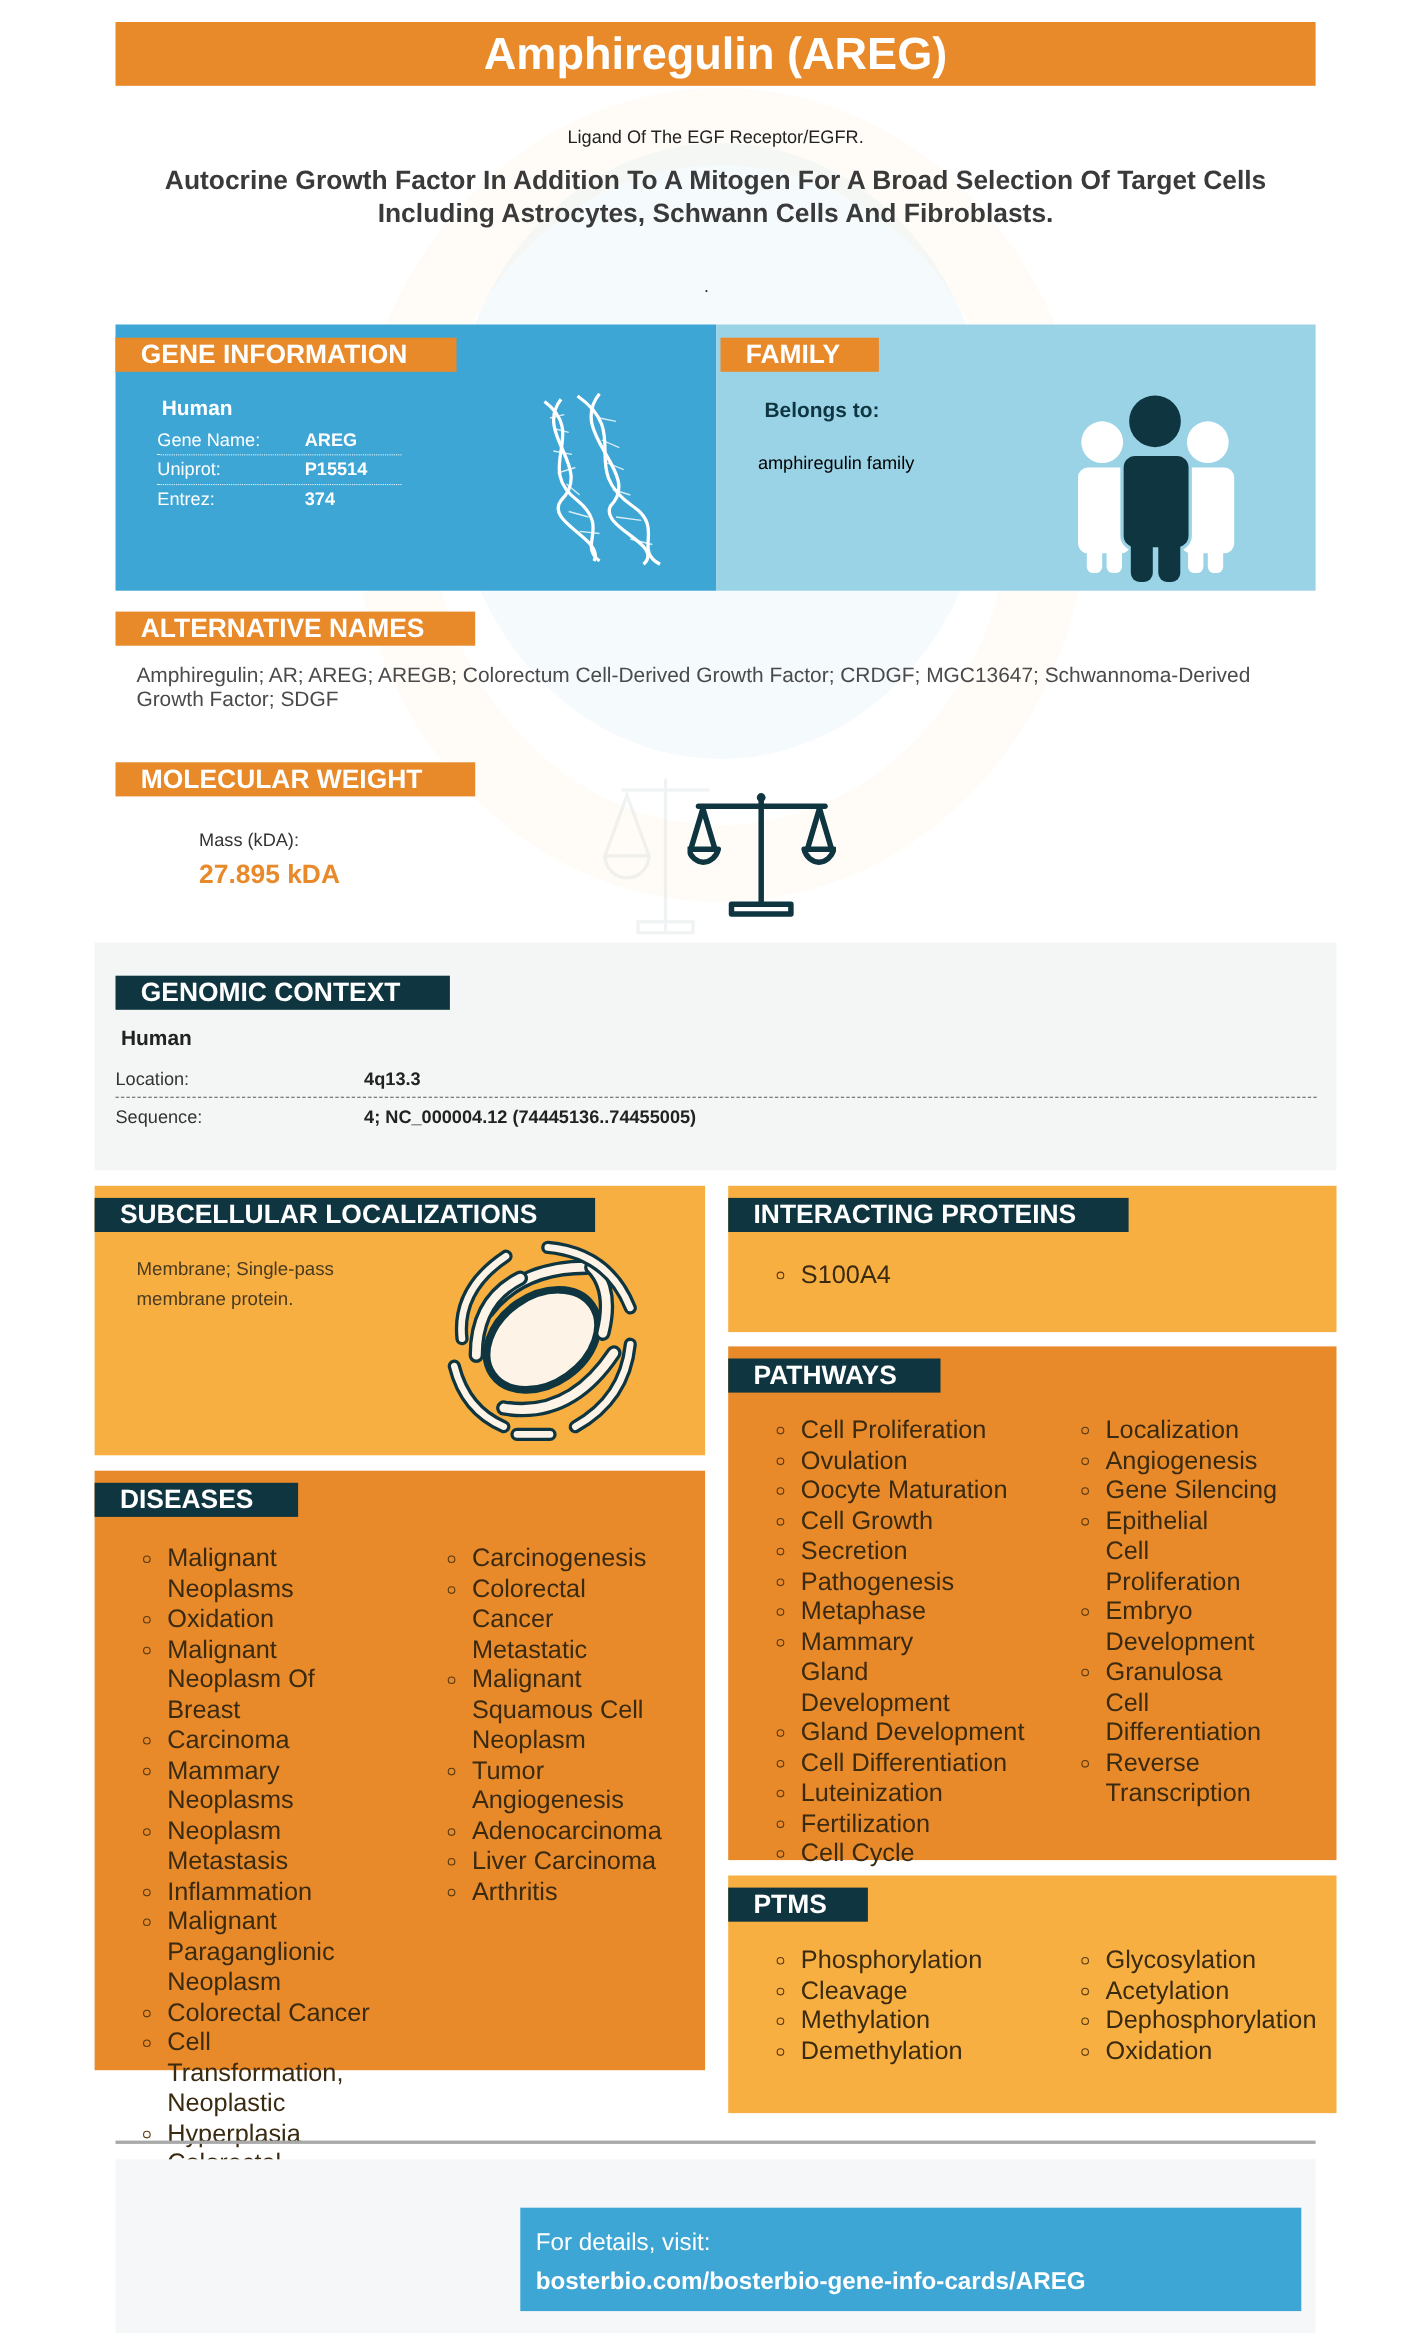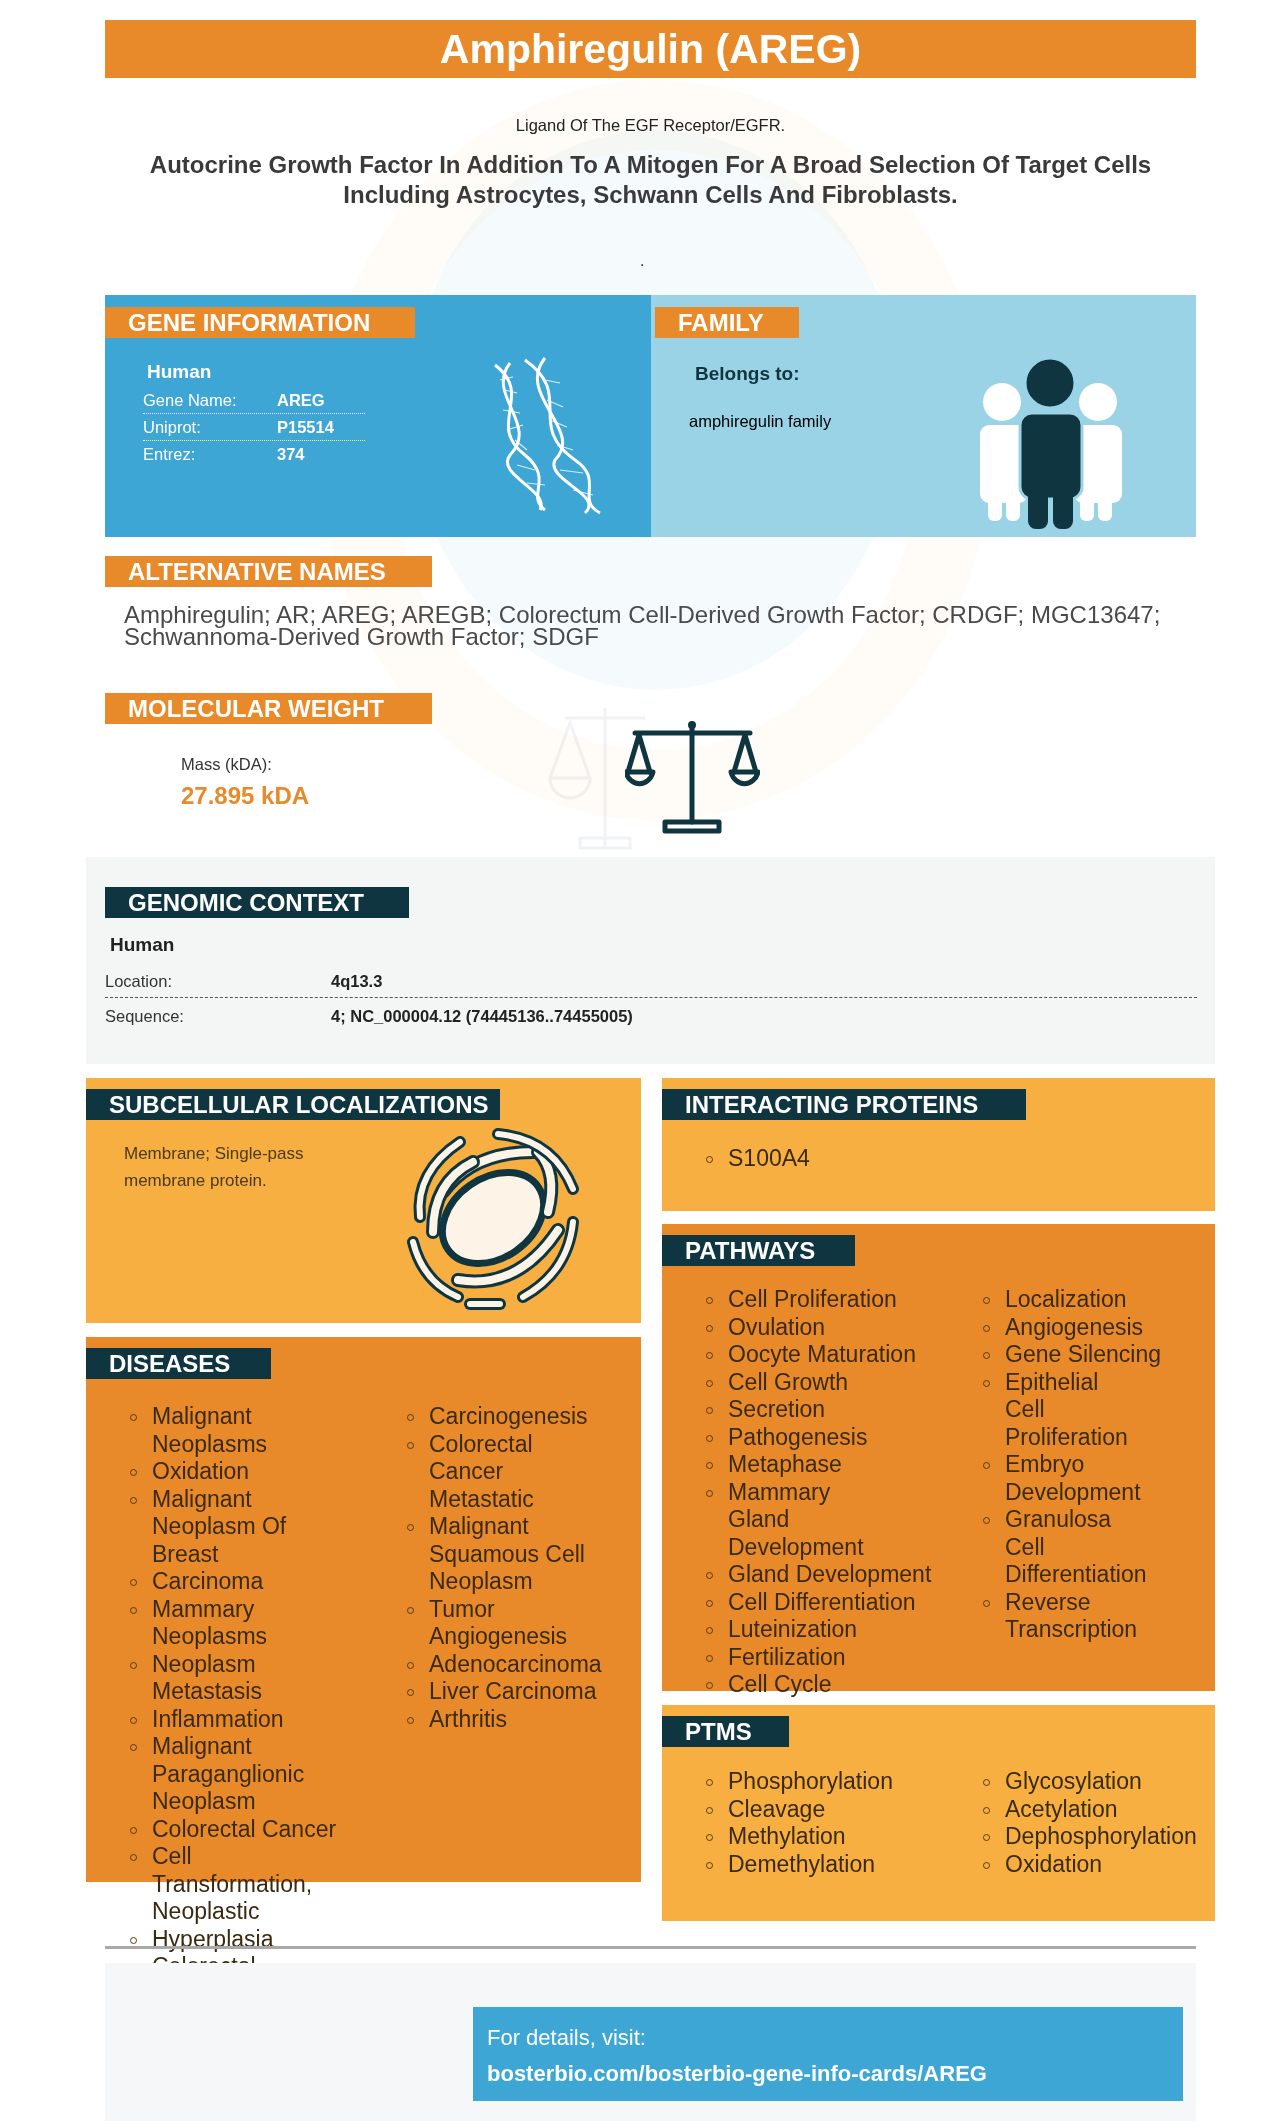--- a/index.html
+++ b/index.html
@@ -37,21 +37,21 @@
   }
 
   .gene-box { left: 105px; top: 295px; width: 546px; height: 242px; background: #3DA6D5; }
   .family-box { left: 651px; top: 295px; width: 545px; height: 242px; background: #9AD3E6; }
   .kv-white { position: absolute; font-size: 16.5px; color: #fff; }
   .kv-row { position: absolute; left: 38px; width: 222px; height: 27px; font-size: 16.5px; color: #fff; }
   .kv-row .k { position: absolute; left: 0; top: 4px; }
   .kv-row .v { position: absolute; left: 134px; top: 4px; font-weight: bold; }
   .kv-row.dotted { border-bottom: 1px dotted #e8f4fa; }
 
-  .alt-text { left: 124px; top: 604px; width: 1060px; font-size: 24px; line-height: 22px; color: #4a4a4a; }
+  .alt-text { left: 124px; top: 604px; width: 1060px; font-size: 19px; line-height: 22px; color: #4a4a4a; }
 
   .mw-label { left: 181px; top: 755px; font-size: 16.5px; color: #333; }
   .mw-value { left: 181px; top: 782px; font-size: 24px; font-weight: bold; color: #E8892A; }
 
   .genomic-box { left: 86px; top: 857px; width: 1129px; height: 207px; background: #F4F6F6; }
   .g-row { position: absolute; left: 19px; width: 1092px; height: 35px; font-size: 16.5px; color: #333; }
   .g-row .k { position: absolute; left: 0; top: 9px; }
   .g-row .v { position: absolute; left: 226px; top: 9px; font-weight: bold; color: #222; }
   .g-row.dashed { border-bottom: 1px dashed #555; }
 
@@ -182,21 +182,21 @@
     <span class="k">Location:</span>
     <span class="v">4q13.3</span>
   </div>
   <div class="g-row" style="top:141px;">
     <span class="k">Sequence:</span>
     <span class="v">4; NC_000004.12 (74445136..74455005)</span>
   </div>
 </div>
 
 <div class="panel-light" style="left:86px;top:1078px;width:555px;height:245px;">
-  <div class="heading-dark" style="left:0;top:11px;width:414px;">SUBCELLULAR LOCALIZATIONS</div>
+  <div class="heading-dark" style="left:0;top:11px;width:455px;">SUBCELLULAR LOCALIZATIONS</div>
   <div class="panel-text" style="left:38px;top:62px;">Membrane; Single-pass</div>
   <div class="panel-text" style="left:38px;top:89px;">membrane protein.</div>
   <svg class="abs" style="left:312px;top:44px;" width="190" height="188" viewBox="0 0 190 188">
     <g fill="#FDF3E6" stroke="#0F3640" stroke-width="3">
       <ellipse cx="95" cy="96" rx="55" ry="40" transform="rotate(-35 95 96)" fill="#FDF3E6" stroke-width="7"></ellipse>
       <path d="M45 70 q 30 -40 90 -40" stroke-linecap="round" fill="none" stroke-width="14" stroke="#0F3640"></path>
       <path d="M45 70 q 30 -40 90 -40" stroke-linecap="round" fill="none" stroke-width="8" stroke="#FDF3E6"></path>
       <path d="M35 110 q 0 -50 40 -70" stroke-linecap="round" fill="none" stroke-width="14" stroke="#0F3640"></path>
       <path d="M35 110 q 0 -50 40 -70" stroke-linecap="round" fill="none" stroke-width="8" stroke="#FDF3E6"></path>
       <path d="M60 158 q 60 10 100 -50" stroke-linecap="round" fill="none" stroke-width="14" stroke="#0F3640"></path>

